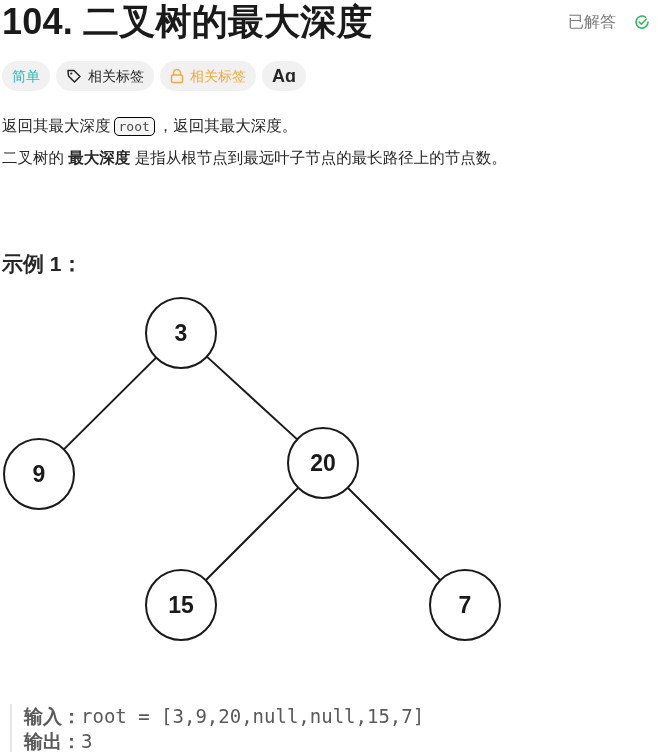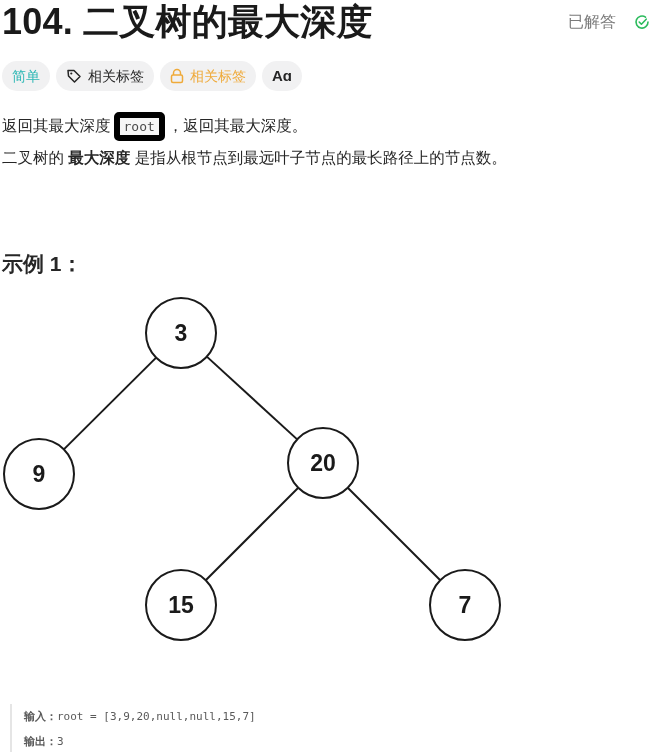--- a/index.html
+++ b/index.html
@@ -63,39 +63,39 @@
       padding: 0 10px;
       font-size: 14px;
       line-height: 30px;
       gap: 6px;
       white-space: nowrap;
       cursor: pointer;
     }
     .tag.easy { color: #2db7b5; }
     .tag.topics { color: #262626; }
     .tag.companies { color: #efaa3a; }
-    .tag.lang { color: #262626; font-weight: 700; font-size: 15px; padding: 0 10px; }
+    .tag.lang { color: #262626; font-weight: 700; font-size: 18px; padding: 0 10px; }
     .tag svg { display: block; }
 
     .desc {
       position: absolute;
       left: 2px;
       font-size: 15.5px;
       line-height: 24px;
       color: #262626;
       white-space: nowrap;
     }
     .desc1 { top: 114px; }
     .desc2 { top: 146px; }
     .code-inline {
       font-family: "DejaVu Sans Mono", "Liberation Mono", monospace;
       font-size: 13px;
       color: #4a4a4a;
       background: #f6f6f6;
-      border: 6px solid #000000;
+      border: 1px solid #000000;
       border-radius: 5px;
       padding: 1px 4px;
       margin: 13px 3px;
     }
     .bold { font-weight: 700; }
 
     .example-title {
       position: absolute;
       left: 2px;
       top: 253px;
@@ -125,21 +125,21 @@
       left: 10px;
       top: 704px;
       width: 640px;
       height: 48px;
       border-left: 2px solid #e5e5e5;
       padding-left: 12px;
       box-sizing: border-box;
     }
     .io-line {
       font-family: "DejaVu Sans Mono", "Liberation Mono", monospace;
-      font-size: 11px;
+      font-size: 19px;
       color: #5a5a5a;
       line-height: 24px;
       white-space: nowrap;
     }
     .io-label {
       font-family: "Liberation Sans", "DejaVu Sans", sans-serif;
       font-weight: 700;
       color: #5a5a5a;
     }
   </style>

